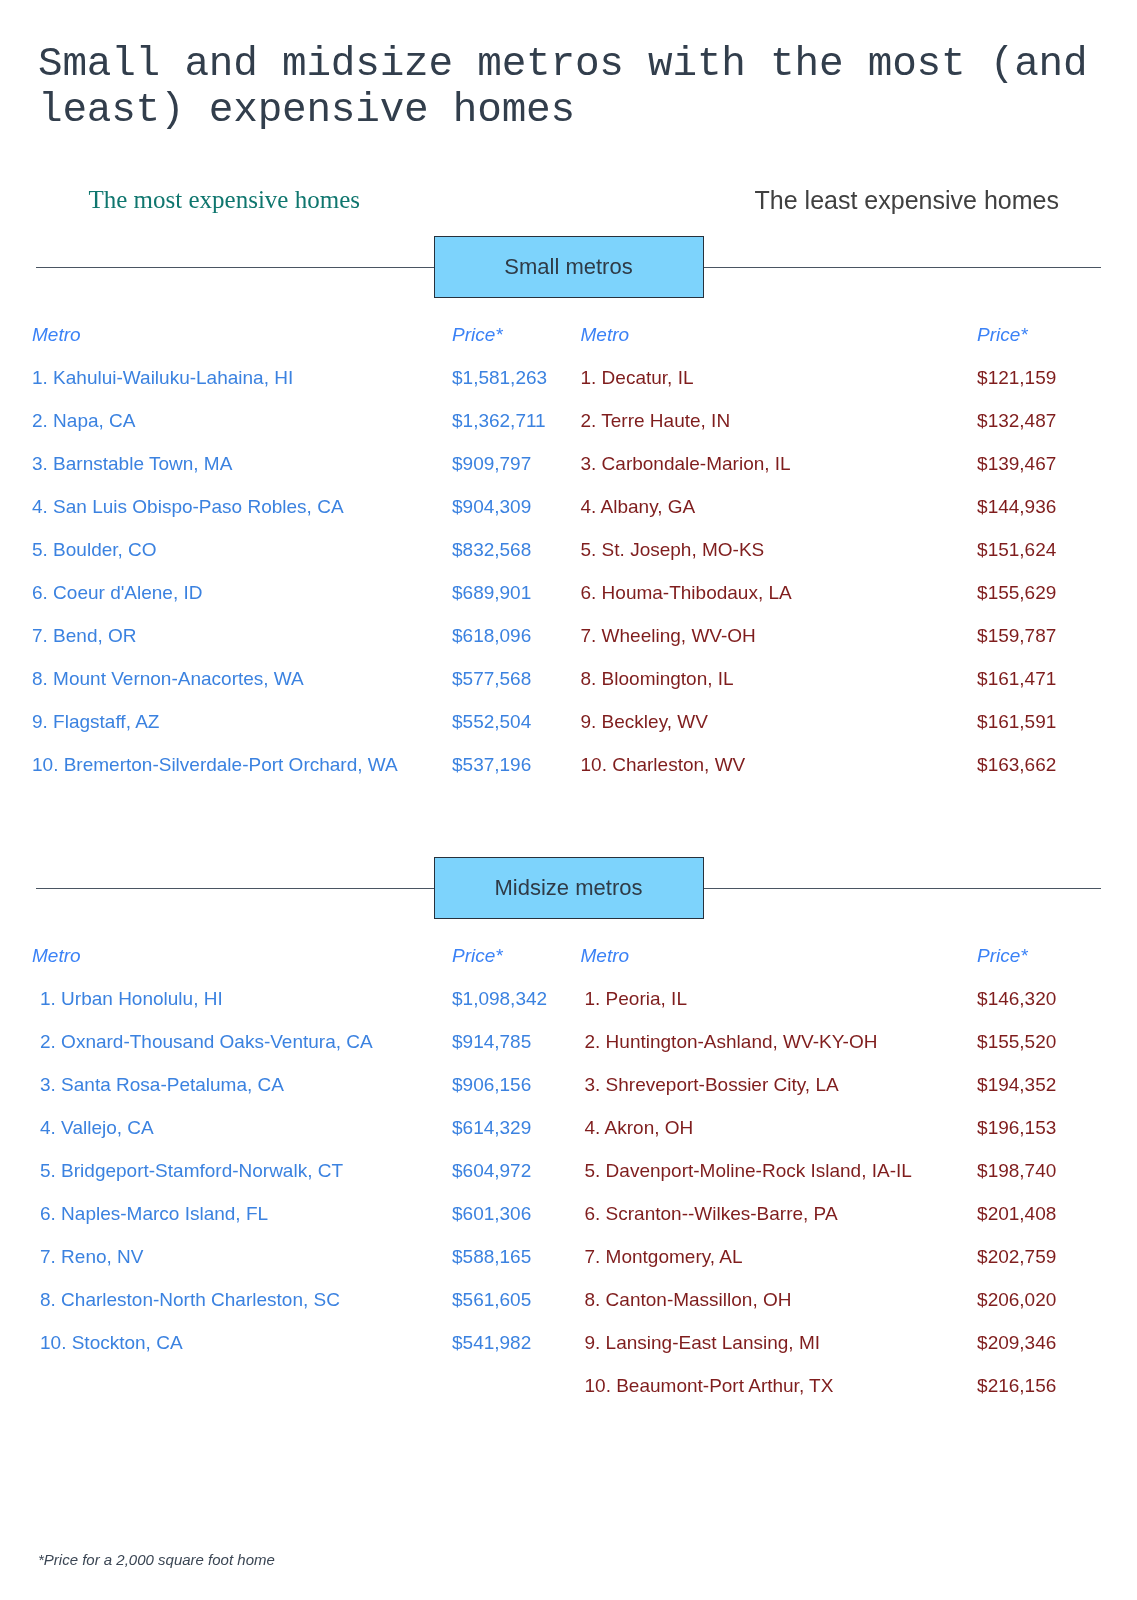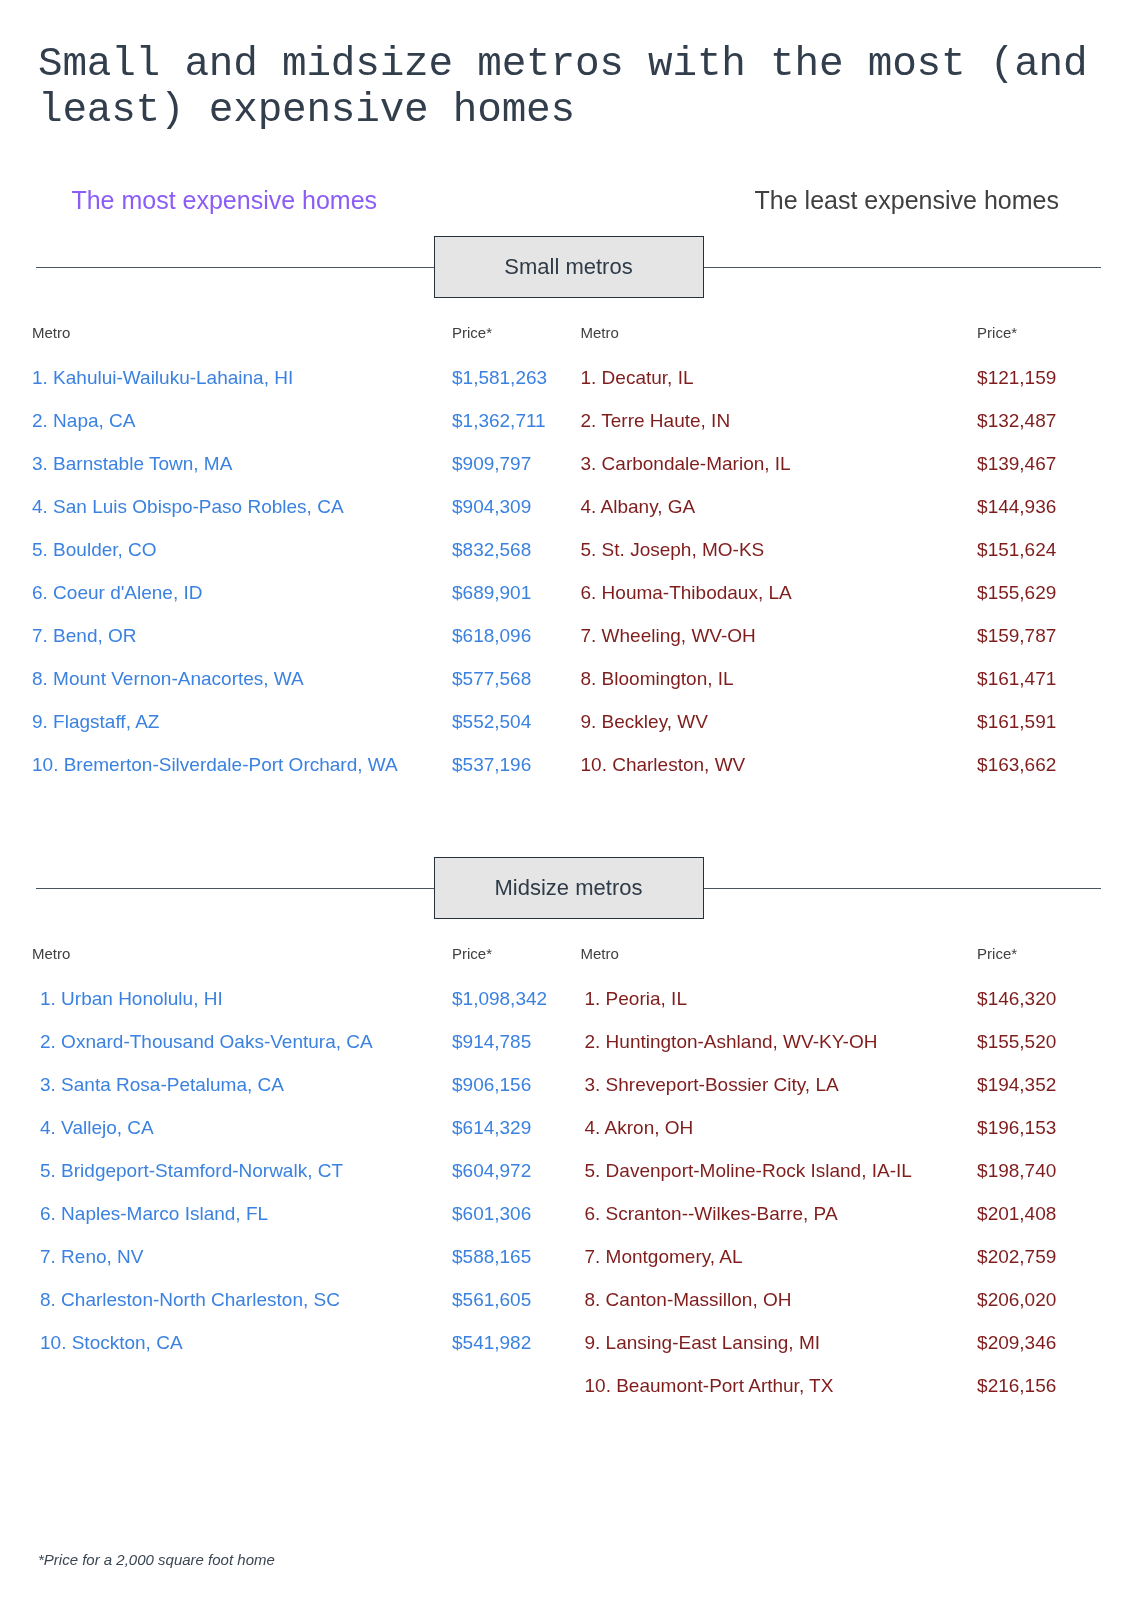--- a/index.html
+++ b/index.html
@@ -43,23 +43,24 @@
     padding: 0 4px;
   }
   .legend-col {
     width: 50%;
     text-align: center;
     font-size: 25px;
     line-height: 1.45;
     font-weight: 400;
   }
   .legend-col.most {
-    color: #8b5cf6;
+    color: #0f766e;
     padding-right: 156px;
     box-sizing: border-box;
+    font-family: Liberation Serif, serif;
   }
   .legend-col.least {
     color: #404040;
     padding-left: 144px;
     box-sizing: border-box;
   }
 
   
   .section-head {
     position: relative;
@@ -74,21 +75,21 @@
     height: 1px;
     background: #4a5562;
   }
   .section-head .chip {
     position: absolute;
     left: 50%;
     top: 0;
     transform: translateX(-50%);
     width: 270px;
     height: 62px;
-    background: #e5e5e5;
+    background: #7dd3fc;
     border: 1px solid #27313c;
     display: flex;
     align-items: center;
     justify-content: center;
     font-size: 22px;
     color: #2f3b47;
     box-sizing: border-box;
   }
 
   
@@ -108,24 +109,25 @@
     border-collapse: collapse;
     table-layout: fixed;
   }
   table.metro-table th,
   table.metro-table td {
     font-weight: 400;
     padding: 0;
     vertical-align: baseline;
   }
   table.metro-table th {
-    font-size: 15px;
-    color: #404040;
+    font-size: 19px;
+    color: #3b82f6;
     text-align: left;
     height: 43px;
+    font-style: italic;
   }
   table.metro-table th.price-h { text-align: left; }
   table.metro-table td {
     font-size: 19px;
     height: 43px;
     white-space: nowrap;
   }
   table.metro-table td.price { text-align: left; }
 
   .blue td { color: #3b82e0; }

